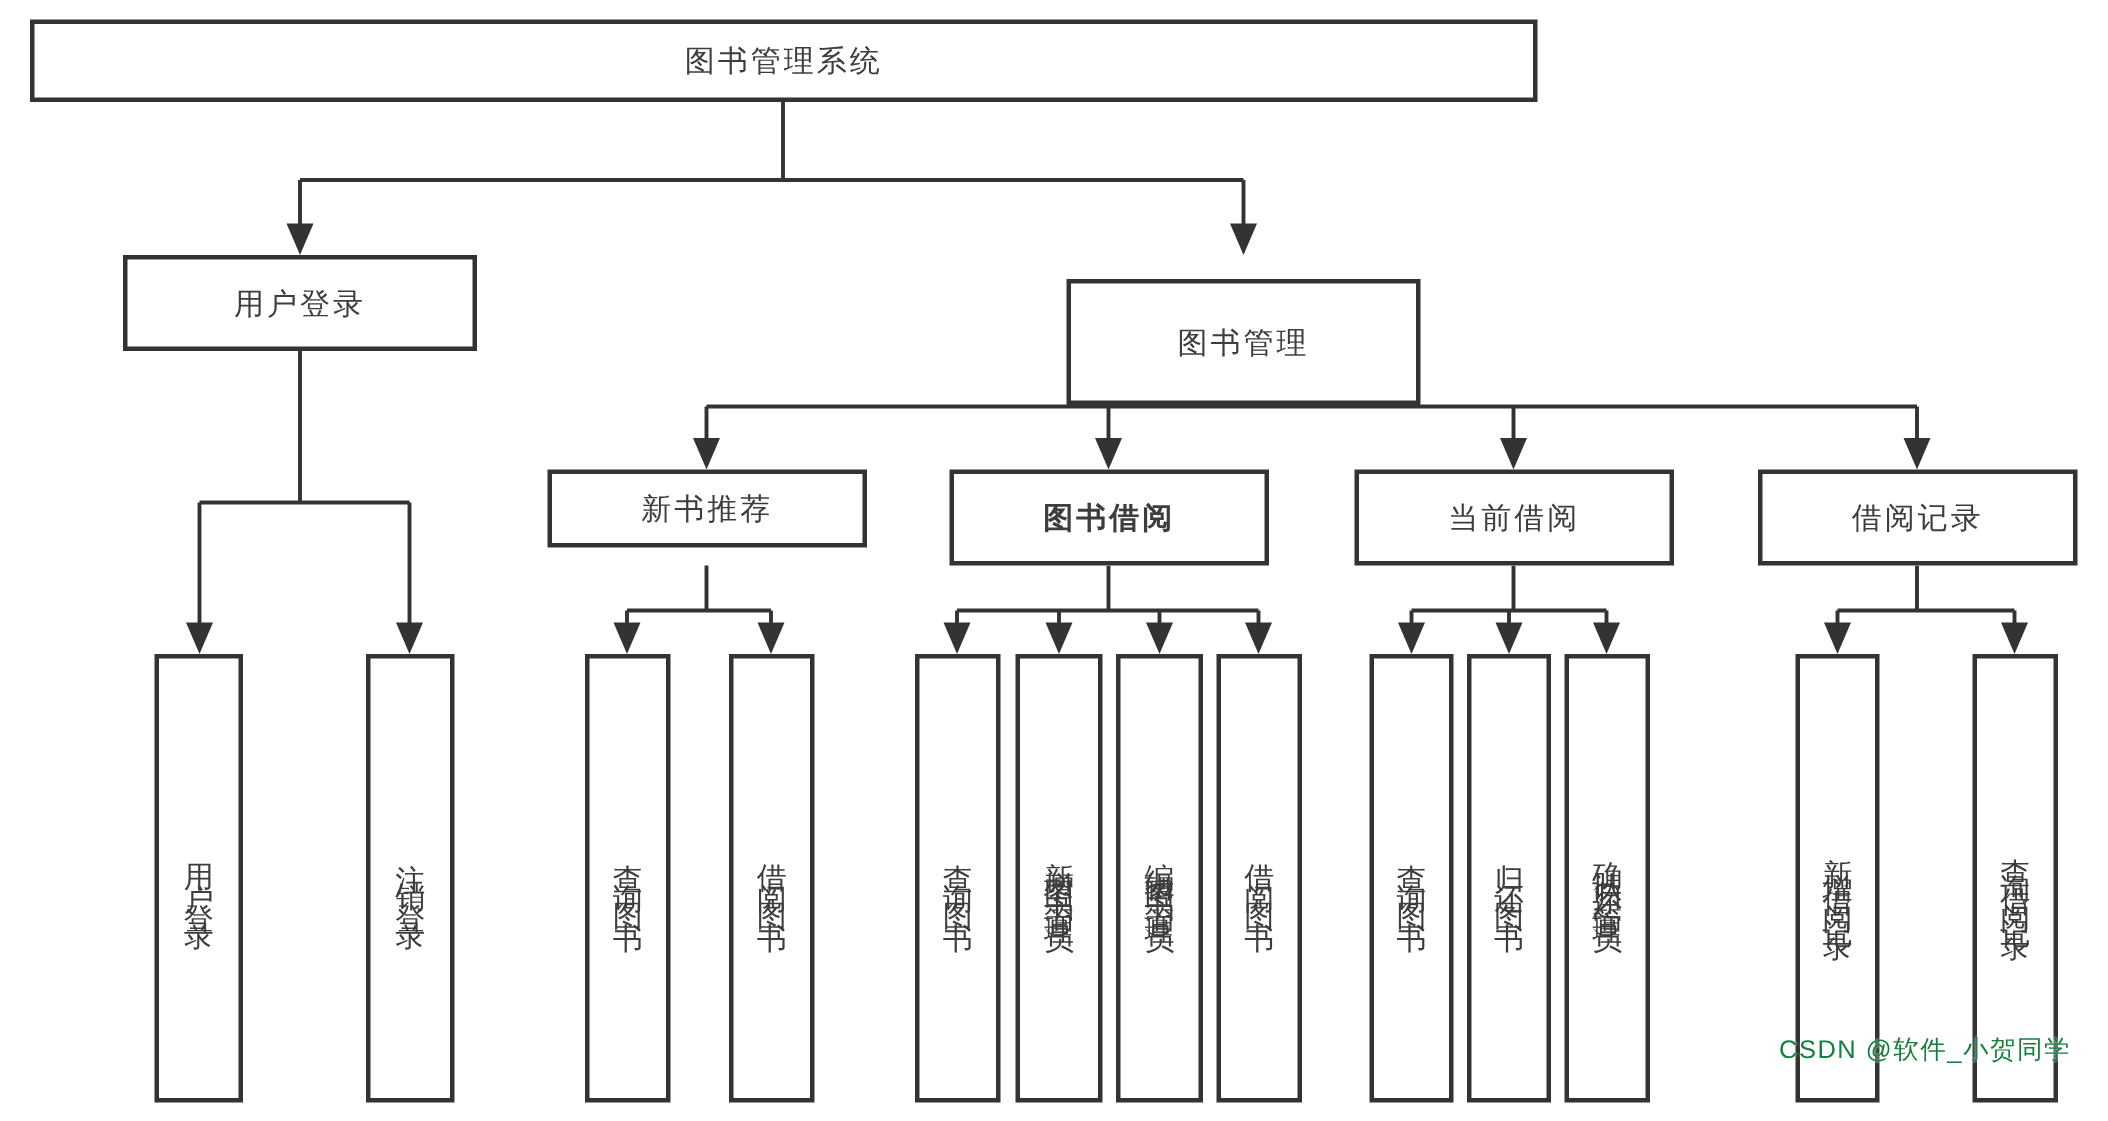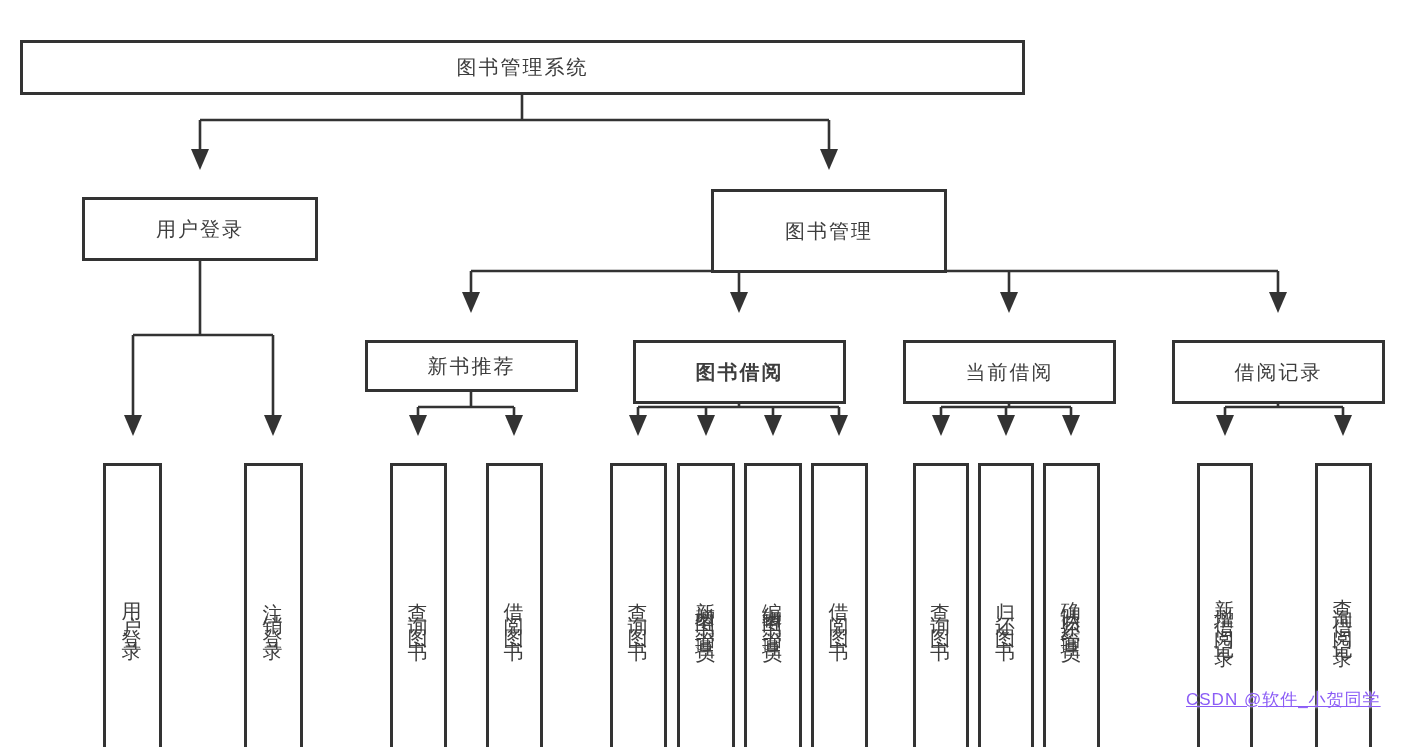--- a/index.html
+++ b/index.html
@@ -31,38 +31,36 @@
     box-sizing: border-box;
     border: 3px solid #333333;
     background: #ffffff;
     display: flex;
     align-items: center;
     justify-content: center;
     color: #3d3d3d;
     font-size: 20px;
     letter-spacing: 2px;
     z-index: 2;
-    margin-top: 27px;
   }
   .leaf .vtext {
     writing-mode: vertical-rl;
     text-orientation: mixed;
     white-space: nowrap;
   }
   .watermark {
     position: absolute;
     left: 1186px;
     top: 688px;
     font-size: 17px;
     letter-spacing: 1px;
-    color: #8b5cf6;
+    color: #15803d;
     text-shadow: 0 0 2px #ffffff;
     z-index: 3;
     white-space: nowrap;
-    text-decoration: underline;
   }
 </style>
 </head>
 <body>
 
 <div class="canvas">
 
   <svg class="connectors" viewBox="0 0 1405 747">
     <g>
       <path d="M522 68 V120 M200 120 H829 M200 120 V152 M829 120 V152"></path>
@@ -102,21 +100,21 @@
     <g>
       <path d="M1278 377 V407 M1225 407 H1343 M1225 407 V418 M1343 407 V418"></path>
       <polygon points="1216,415 1234,415 1225,436"></polygon>
       <polygon points="1334,415 1352,415 1343,436"></polygon>
     </g>
   </svg>
 
   <div class="node" style="left:20px; top:13px; width:1005px; height:55px;">图书管理系统</div>
 
   <div class="node" style="left:82px; top:170px; width:236px; height:64px;">用户登录</div>
-  <div class="node" style="left:711px; top:162px; width:236px; height:84px;">图书管理</div>
+  <div class="node" style="left:711px; top:186px; width:236px; height:84px;">图书管理</div>
 
   <div class="node" style="left:365px; top:313px; width:213px; height:52px;">新书推荐</div>
   <div class="node" style="left:633px; top:313px; width:213px; height:64px;font-weight:bold;">图书借阅</div>
   <div class="node" style="left:903px; top:313px; width:213px; height:64px;">当前借阅</div>
   <div class="node" style="left:1172px; top:313px; width:213px; height:64px;">借阅记录</div>
 
   <div class="node leaf" style="left:103px; top:436px; width:59px; height:299px;">
     <span class="vtext" style="letter-spacing: 13px;">用户登录</span>
   </div>
   <div class="node leaf" style="left:244px; top:436px; width:59px; height:299px;">

